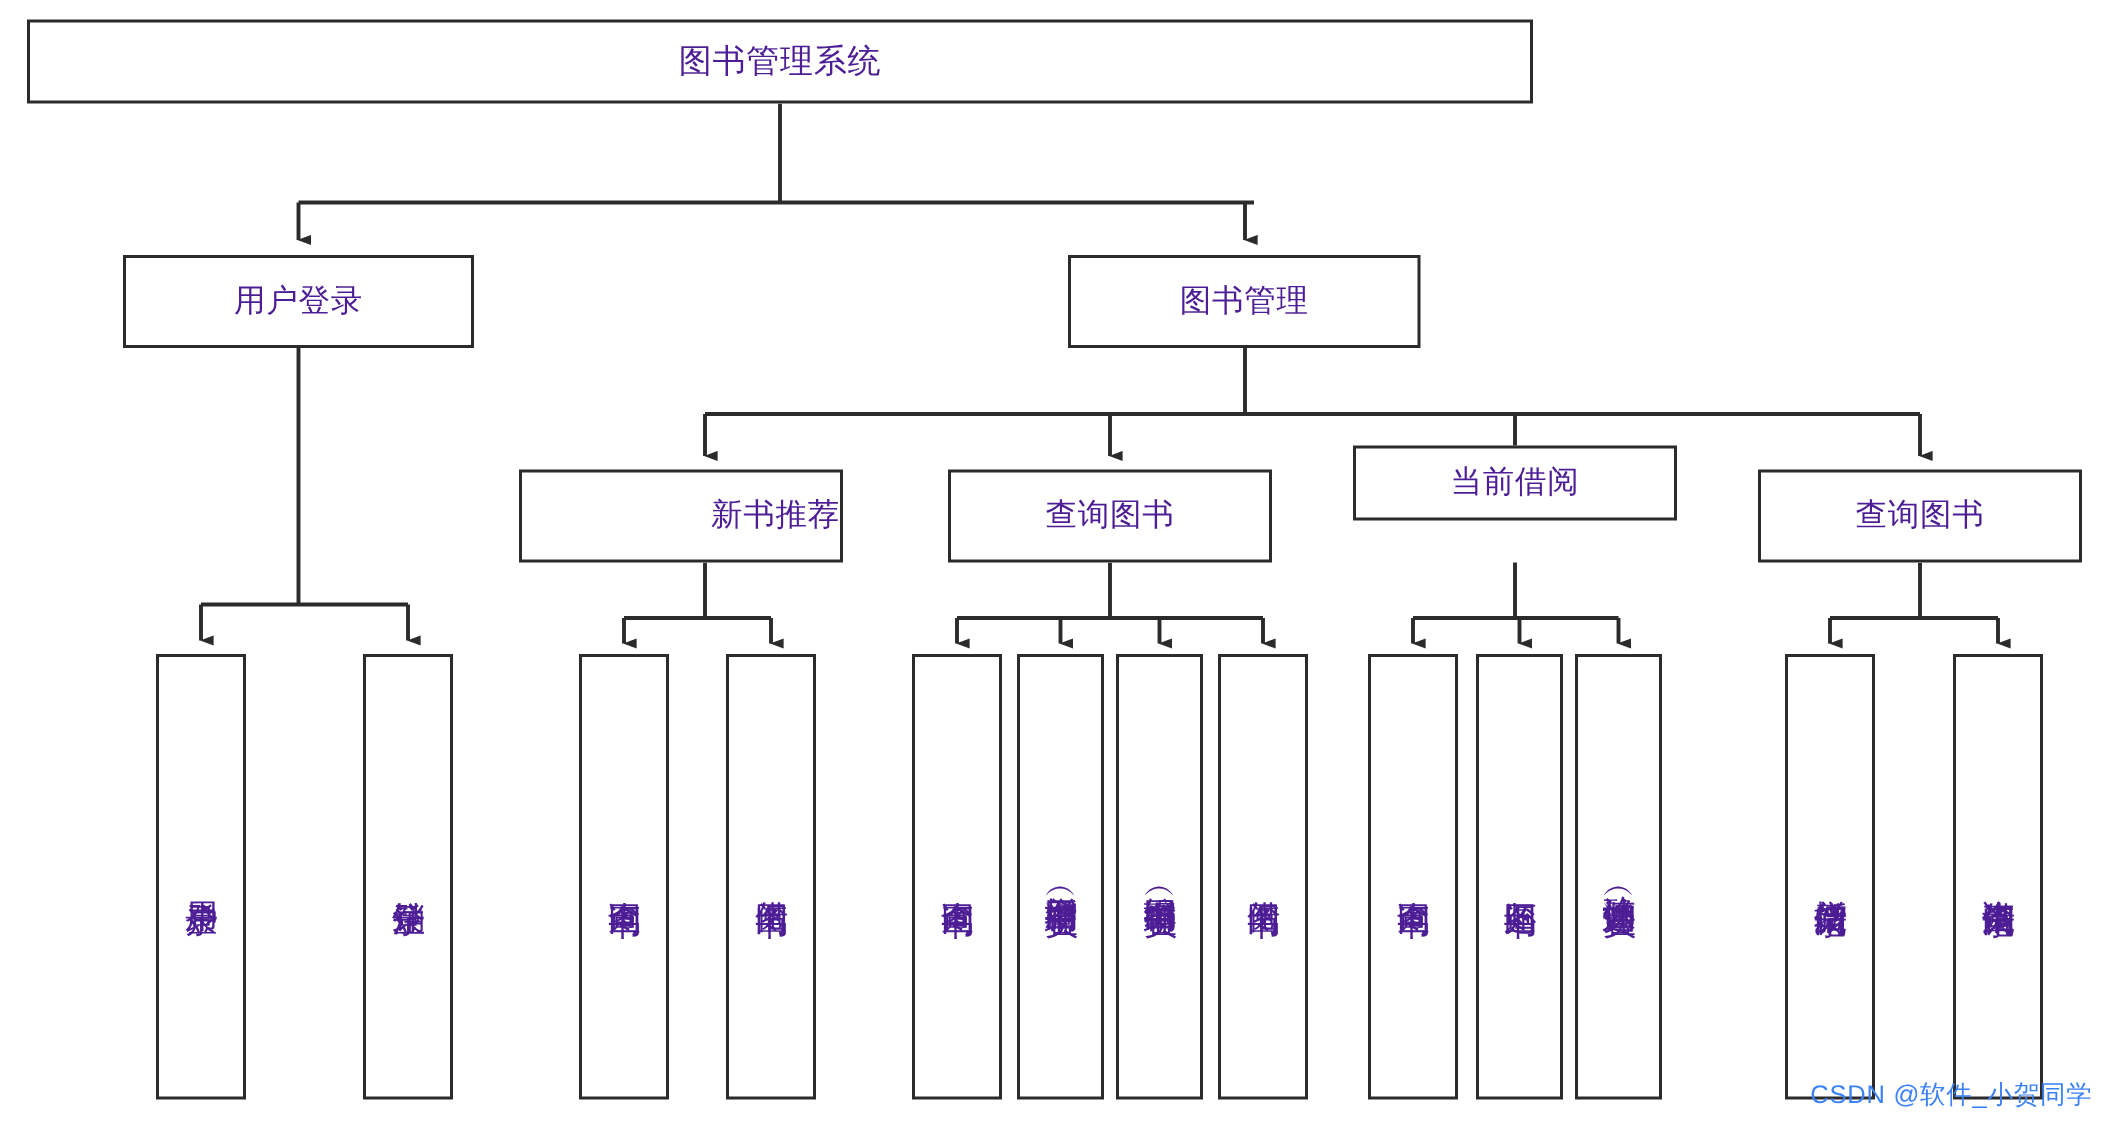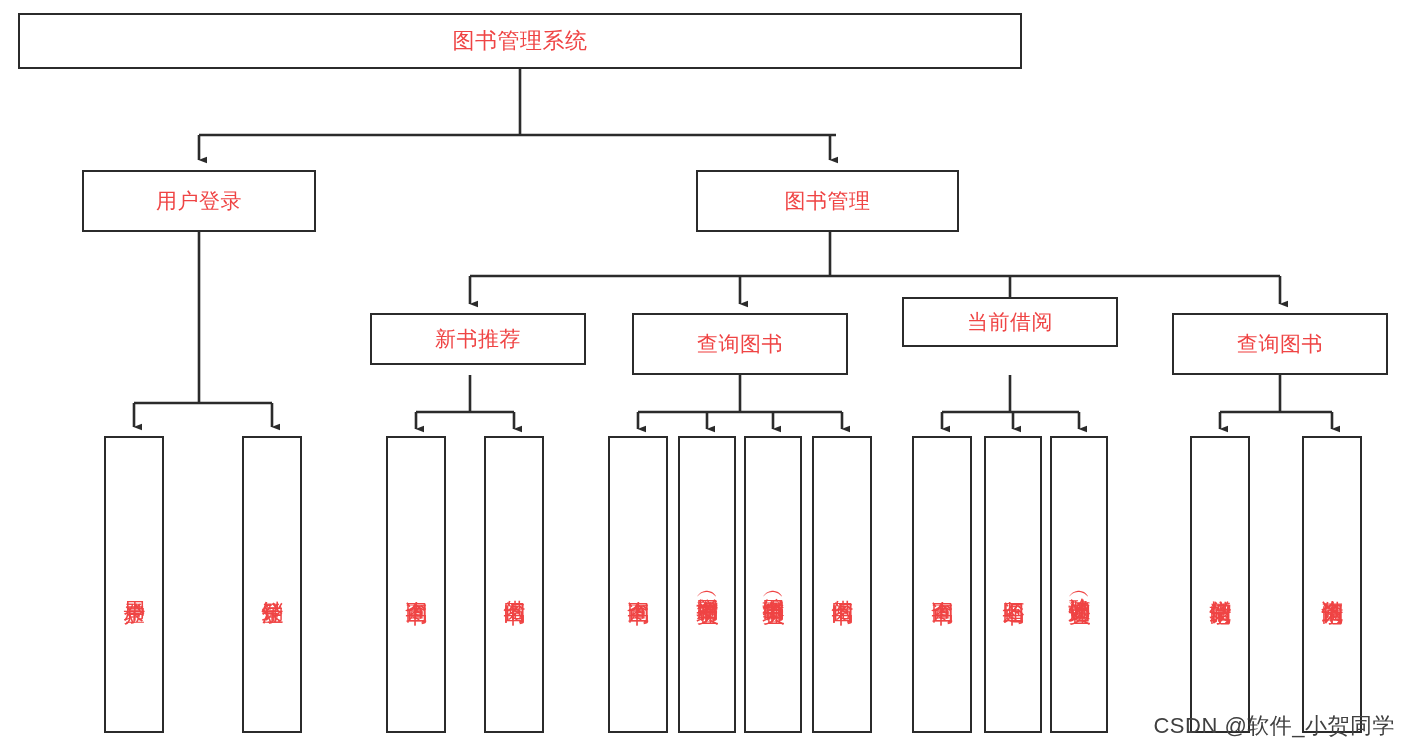--- a/index.html
+++ b/index.html
@@ -27,21 +27,21 @@
     pointer-events: none;
   }
   .node {
     position: absolute;
     box-sizing: border-box;
     border: 2px solid #2b2b2b;
     background: #ffffff;
     display: flex;
     align-items: center;
     justify-content: center;
-    color: #ef4444;
+    color: #4c1d95;
   }
   .node-label {
     display: block;
     text-align: center;
     line-height: 1.18;
     white-space: nowrap;
   }
   
   .node.horiz .node-label {
     font-size: 21px;
@@ -62,22 +62,22 @@
     font-size: 22px;
     line-height: 1.04;
     letter-spacing: 1px;
     white-space: nowrap;
     max-height: 100%;
   }
   #watermark {
     position: absolute;
     right: 10px;
     bottom: 6px;
-    font-size: 22px;
-    color: #404040;
+    font-size: 17px;
+    color: #3b82f6;
     letter-spacing: 0.5px;
     white-space: nowrap;
     user-select: none;
     margin-top: 44px;
   }
 </style>
 </head>
 <body>
 
 <div id="diagram-root">
@@ -133,25 +133,25 @@
     </g>
   </svg>
 
   <div class="node horiz root" style="left: 18px; top: 13px; width: 1004px; height: 56px;">
     <span class="node-label">图书管理系统</span>
   </div>
 
   <div class="node horiz" style="left: 82px; top: 170px; width: 234px; height: 62px;">
     <span class="node-label">用户登录</span>
   </div>
-  <div class="node horiz" style="left: 696px; top: 170px; width: 263px; height: 62px;">
+  <div class="node horiz" style="left: 712px; top: 170px; width: 235px; height: 62px;">
     <span class="node-label">图书管理</span>
   </div>
 
-  <div class="node horiz" style="left: 370px; top: 313px; width: 216px; height: 52px;">
+  <div class="node horiz" style="left: 346px; top: 313px; width: 216px; height: 62px; justify-content: flex-end;">
     <span class="node-label">新书推荐</span>
   </div>
   <div class="node horiz" style="left: 632px; top: 313px; width: 216px; height: 62px;">
     <span class="node-label">查询图书</span>
   </div>
   <div class="node horiz" style="left: 902px; top: 297px; width: 216px; height: 50px;">
     <span class="node-label">当前借阅</span>
   </div>
   <div class="node horiz" style="left: 1172px; top: 313px; width: 216px; height: 62px;">
     <span class="node-label">查询图书</span>

